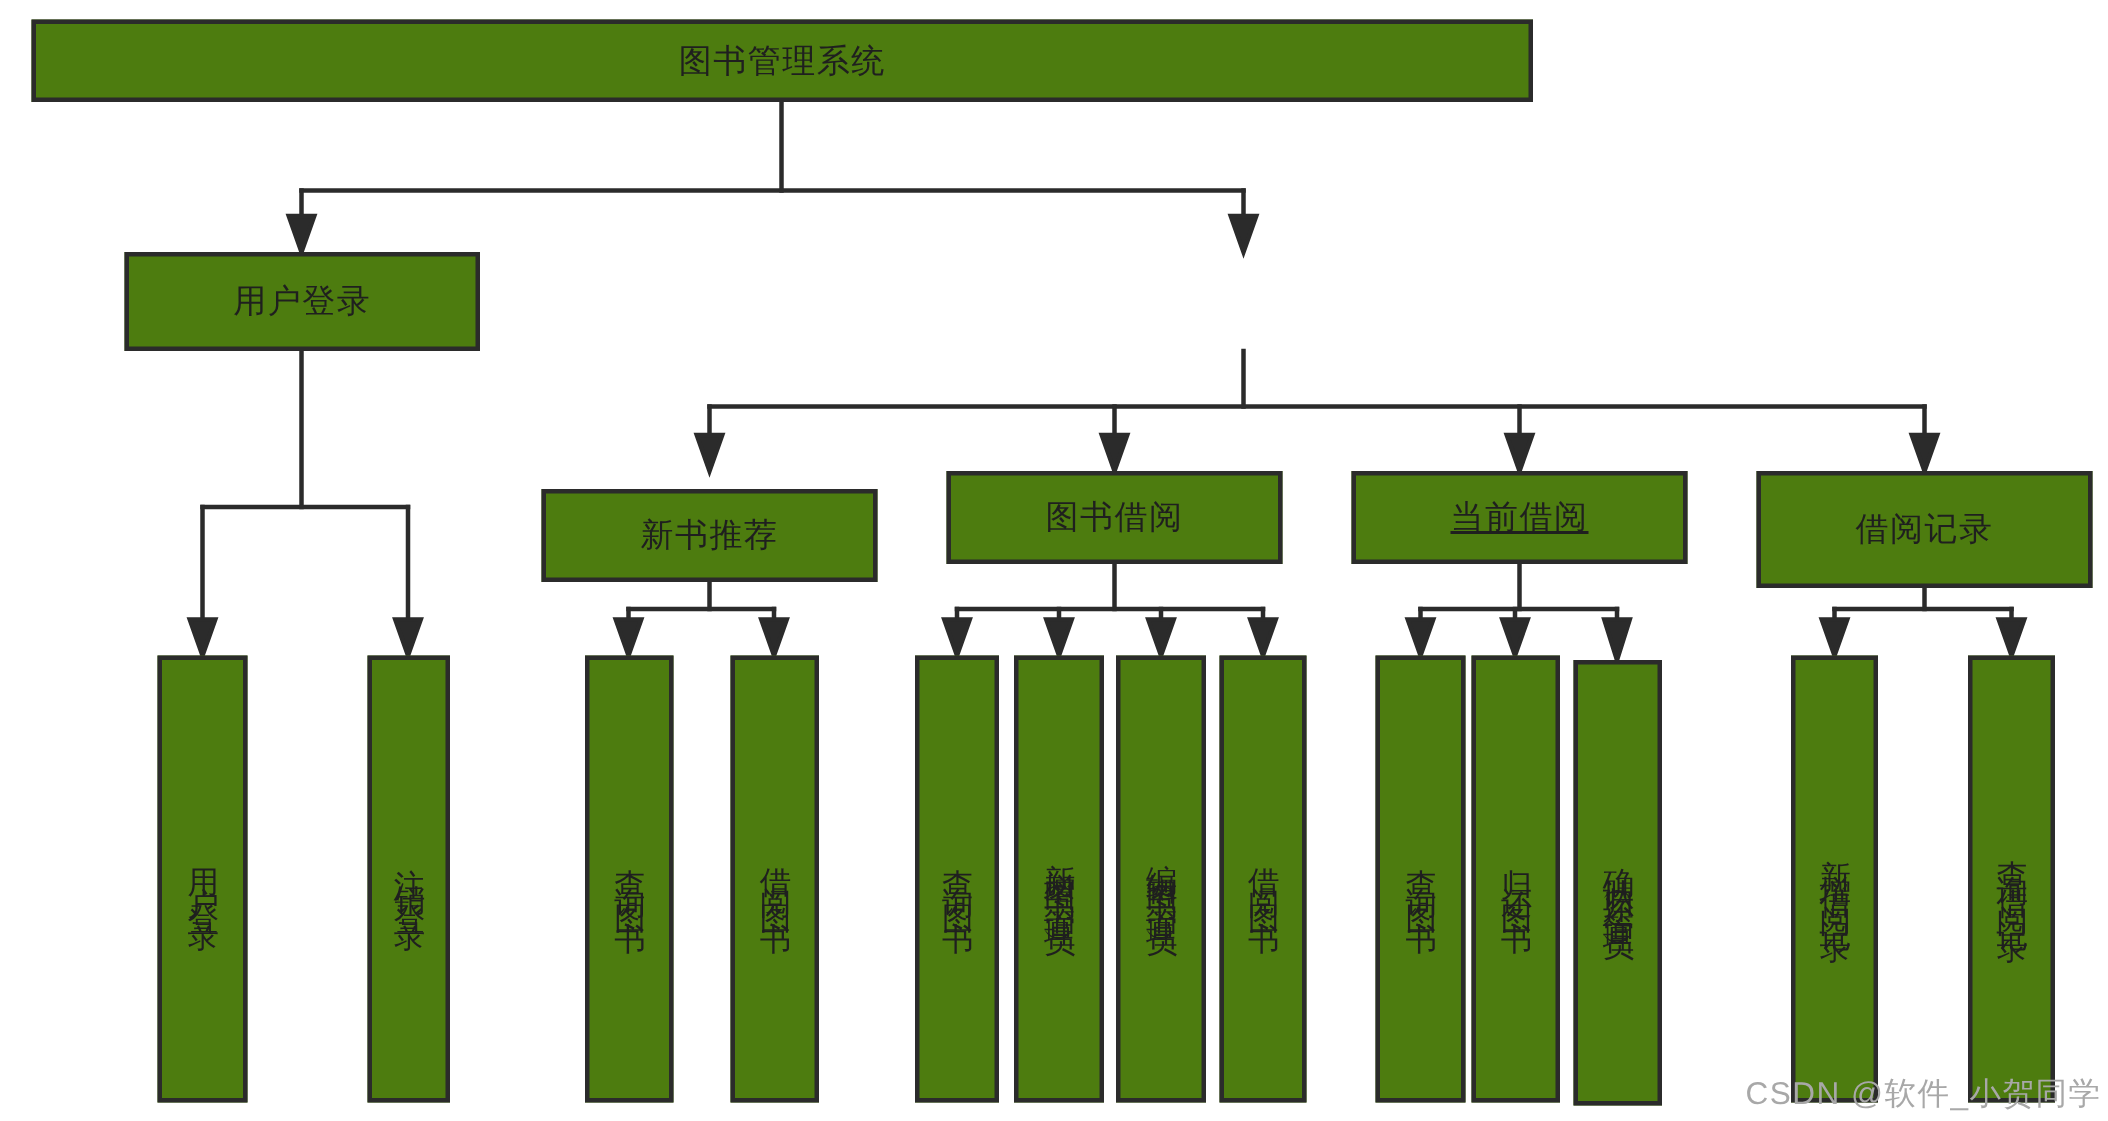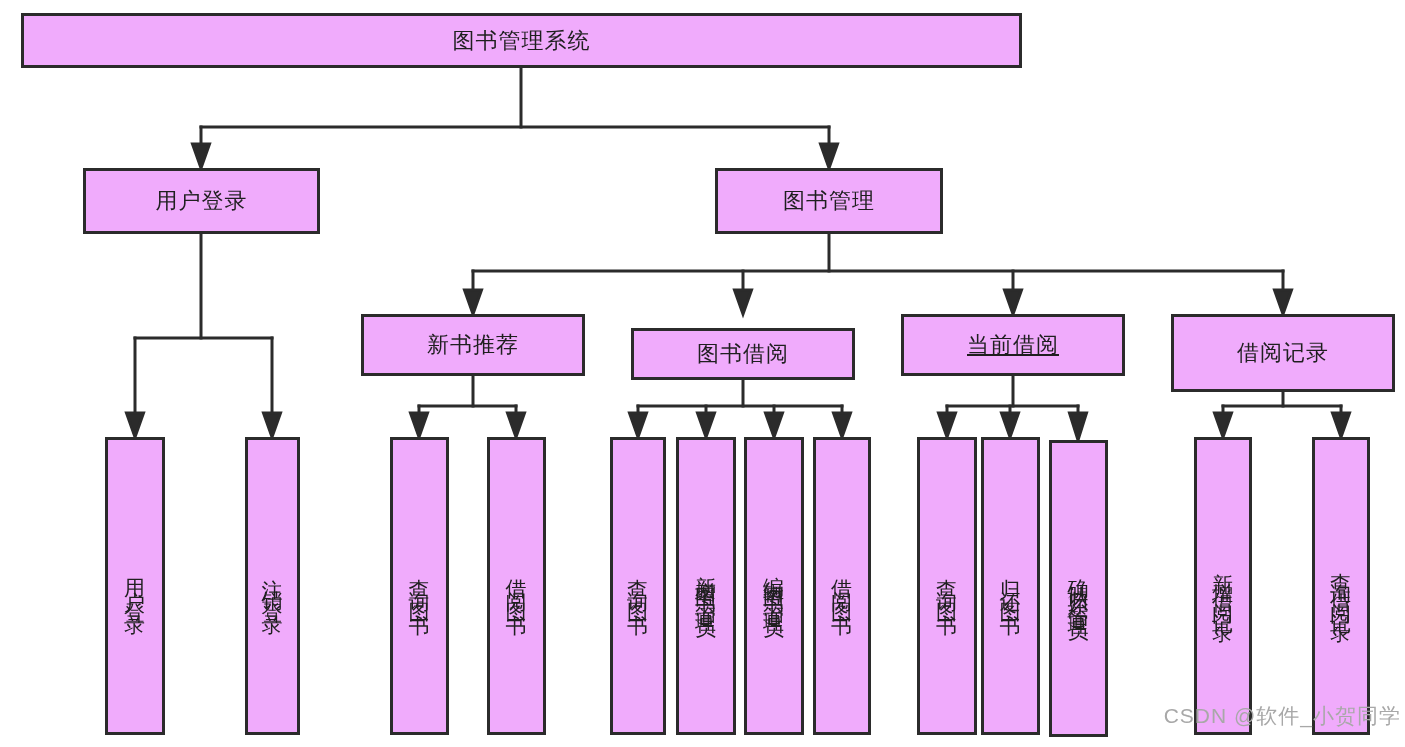--- a/index.html
+++ b/index.html
@@ -2,31 +2,31 @@
 <html><head>
 <meta charset="utf-8">
 <style>
   html,body{margin:0;padding:0;background:#ffffff;}
   .canvas{
     position:relative;width:1405px;height:747px;background:#ffffff;
     font-family:"Liberation Sans",sans-serif;color:#1f1f1f;overflow:hidden;
   }
   svg.wires{position:absolute;left:0;top:0;z-index:0;}
   .node{
-    position:absolute;background:#f0abfc;border:3px solid #2b2b2b;
+    position:absolute;background:#4d7c0f;border:3px solid #2b2b2b;
     box-sizing:border-box;display:flex;align-items:center;justify-content:center;
     z-index:1;
   }
   .node.h{font-size:22px;letter-spacing:1px;white-space:nowrap;}
   .vtext{
     writing-mode:vertical-rl;text-orientation:mixed;
     font-size:21px;letter-spacing:12px;line-height:1;
   }
   .watermark{
-    position:absolute;right:4px;bottom:17px;z-index:2;
+    position:absolute;right:4px;bottom:4px;z-index:2;
     font-size:21px;color:#a8a8a8;letter-spacing:1px;white-space:nowrap;
   }
 </style>
 </head>
 <body>
 
 <div class="canvas">
 
   <svg class="wires" width="1405" height="747" viewBox="0 0 1405 747">
     <g stroke="#2b2b2b" stroke-width="3" fill="#2b2b2b" stroke-linecap="square">
@@ -103,25 +103,24 @@
         <line x1="1341" y1="406" x2="1341" y2="422"></line>
         <polygon points="1332.5,413 1349.5,413 1341,437"></polygon>
       </g>
     </g>
   </svg>
 
   <div class="node h" style="left:21px;top:13px;width:1001px;height:55px;">图书管理系统</div>
 
   <div class="node h" style="left:83px;top:168px;width:237px;height:66px;">用户登录</div>
 
-  <div class="node h" style="left:715px;top:168px;width:228px;height:66px;">图书管理</div>
 
-  <div class="node h" style="left:361px;top:314px;width:224px;height:62px;">新书推荐</div>
+  <div class="node h" style="left:361px;top:326px;width:224px;height:62px;">新书推荐</div>
 
-  <div class="node h" style="left:631px;top:328px;width:224px;height:52px;">图书借阅</div>
+  <div class="node h" style="left:631px;top:314px;width:224px;height:62px;">图书借阅</div>
 
   <div class="node h" style="left:901px;top:314px;width:224px;height:62px;text-decoration:underline;">当前借阅</div>
 
   <div class="node h" style="left:1171px;top:314px;width:224px;height:78px;">借阅记录</div>
 
   <div class="node v" style="left:105px;top:437px;width:60px;height:298px;">
     <span class="vtext">用户登录</span>
   </div>
   <div class="node v" style="left:245px;top:437px;width:55px;height:298px;">
     <span class="vtext">注销登录</span>

